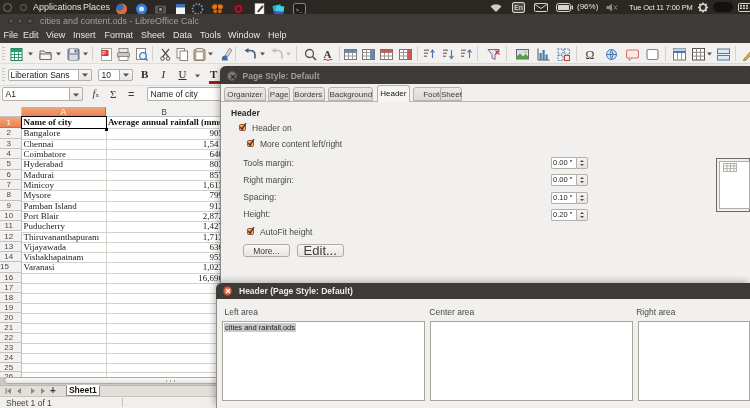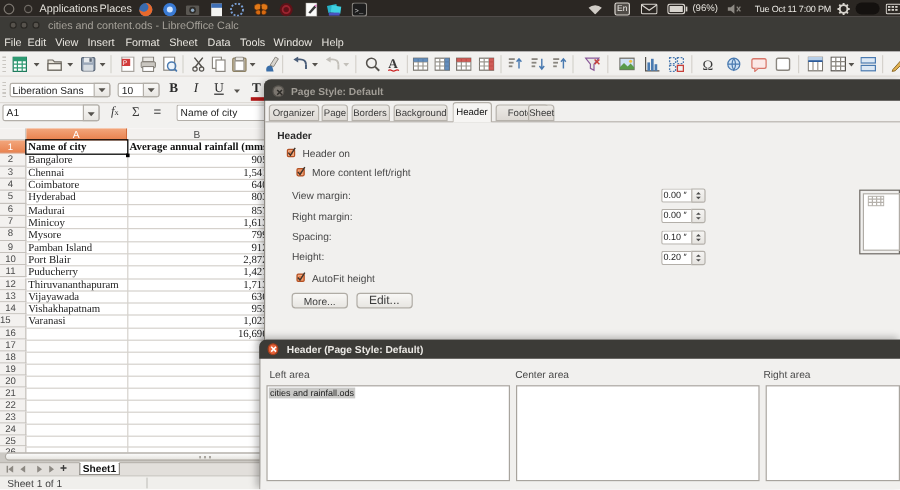--- a/index.html
+++ b/index.html
@@ -483,21 +483,21 @@
 <div class="ab" style="left:238.8px;top:123.6px;width:7px;height:7px;background:#e8824e;border:1px solid #b35124;border-radius:1.5px;box-shadow:inset 0 0 0 1px #f2aa80"></div>
 <svg class="ab" style="left:238.3px;top:121.8px" width="10" height="10">
     <path d="M2.2 5.2 L4 7.4 L8 1.2" stroke="#40342a" stroke-width="1.2" fill="none"></path>
   </svg>
 <div class="ab" style="left:252px;top:122.6px;font-size:8.5px;color:#484848;line-height:10px">Header on</div>
 <div class="ab" style="left:246.7px;top:139.6px;width:7px;height:7px;background:#e8824e;border:1px solid #b35124;border-radius:1.5px;box-shadow:inset 0 0 0 1px #f2aa80"></div>
 <svg class="ab" style="left:246.2px;top:137.79999999999998px" width="10" height="10">
     <path d="M2.2 5.2 L4 7.4 L8 1.2" stroke="#40342a" stroke-width="1.2" fill="none"></path>
   </svg>
 <div class="ab" style="left:260px;top:138.6px;font-size:8.5px;color:#484848;line-height:10px">More content left/right</div>
-<div class="ab" style="left:243.3px;top:157.6px;font-size:8.5px;color:#484848;line-height:10px">View margin:</div>
+<div class="ab" style="left:243.3px;top:157.6px;font-size:8.5px;color:#484848;line-height:10px">Tools margin:</div>
 <div class="ab" style="left:243.3px;top:174.6px;font-size:8.5px;color:#484848;line-height:10px">Right margin:</div>
 <div class="ab" style="left:243.3px;top:192px;font-size:8.5px;color:#484848;line-height:10px">Spacing:</div>
 <div class="ab" style="left:243.3px;top:209px;font-size:8.5px;color:#484848;line-height:10px">Height:</div>
 <div class="ab" style="left:550.6px;top:157px;width:25.5px;height:12px;background:#fff;border:1px solid #b3afa9;border-right:none;border-radius:2px 0 0 2px"></div>
 <div class="ab" style="left:553px;top:159.2px;font-size:7.5px;color:#222;line-height:8px">0.00 ″</div>
 <div class="ab" style="left:576.1px;top:157px;width:11.5px;height:12px;background:linear-gradient(#f5f4f2,#e6e4e0);border:1px solid #b3afa9;border-radius:0 2px 2px 0"></div>
 <svg class="ab" style="left:578.8px;top:159px" width="6" height="8">
     <path d="M1 3 L3 1 L5 3Z" fill="#4a4a4a"></path>
     <path d="M1 5 L3 7 L5 5Z" fill="#4a4a4a"></path>
   </svg>
@@ -521,21 +521,21 @@
 <svg class="ab" style="left:578.8px;top:210.5px" width="6" height="8">
     <path d="M1 3 L3 1 L5 3Z" fill="#4a4a4a"></path>
     <path d="M1 5 L3 7 L5 5Z" fill="#4a4a4a"></path>
   </svg>
 <div class="ab" style="left:246.7px;top:228.2px;width:7px;height:7px;background:#e8824e;border:1px solid #b35124;border-radius:1.5px;box-shadow:inset 0 0 0 1px #f2aa80"></div>
 <svg class="ab" style="left:246.2px;top:226.39999999999998px" width="10" height="10">
     <path d="M2.2 5.2 L4 7.4 L8 1.2" stroke="#40342a" stroke-width="1.2" fill="none"></path>
   </svg>
 <div class="ab" style="left:260px;top:227.2px;font-size:8.5px;color:#484848;line-height:10px">AutoFit height</div>
 <div class="ab" style="left:243.3px;top:243.8px;width:46.3px;height:13.7px;background:linear-gradient(#f8f7f5,#e8e6e2);border:1px solid #b0aca5;border-radius:3px;font-size:8.5px;color:#3c3c3c;text-align:center;line-height:12.5px">More...</div>
-<div class="ab" style="left:296.7px;top:243.8px;width:47.1px;height:13.7px;background:linear-gradient(#f8f7f5,#e8e6e2);border:1px solid #b0aca5;border-radius:3px;font-size:10px;color:#3c3c3c;text-align:center;line-height:12.5px">Edit...</div>
+<div class="ab" style="left:296.7px;top:243.8px;width:47.1px;height:13.7px;background:linear-gradient(#f8f7f5,#e8e6e2);border:1px solid #b0aca5;border-radius:3px;font-size:13px;color:#3c3c3c;text-align:center;line-height:12.5px">Edit...</div>
 <div class="ab" style="left:715.8px;top:157.6px;width:34.2px;height:54px;background:#f1f0ee;border:1px solid #6e6a64"></div>
 <div class="ab" style="left:719px;top:160.5px;width:31px;height:48px;background:#fff;border:1px solid #b0aca6"></div>
 <svg class="ab" style="left:722.6px;top:163.2px" width="14" height="9">
     <g stroke="#b5b1ab" fill="none">
       <rect x="0.5" y="0.5" width="13" height="8"></rect>
       <path d="M0.5 3 H13.5 M0.5 5.7 H13.5 M4 0.5 V8.5 M7.5 0.5 V8.5 M11 0.5 V8.5"></path>
     </g>
   </svg>
 <div class="ab" style="left:216px;top:282.5px;width:534px;height:125.5px;background:#f1f0ee;border-left:1px solid #8f8b85;border-radius:6px 0 0 0;box-shadow:-2px -2px 6px rgba(0,0,0,0.25)"></div>
 <div class="ab" style="left:216px;top:282.5px;width:534px;height:16.2px;background:#3c3b37;border-radius:6px 0 0 0"></div>

